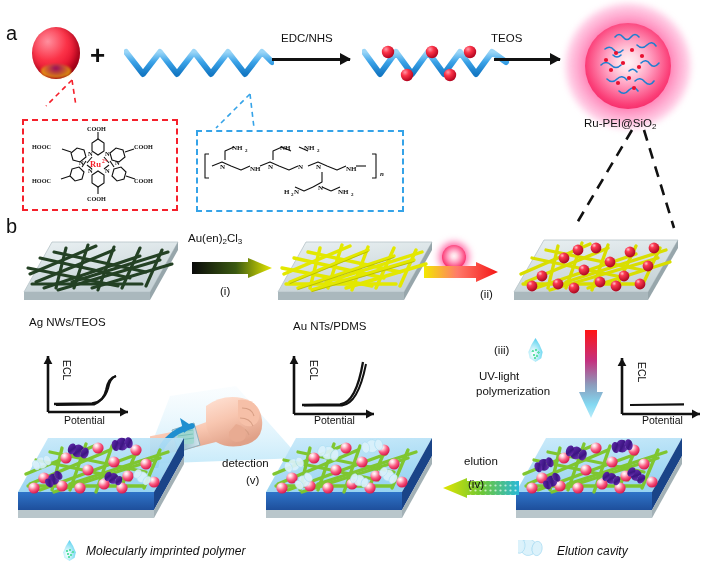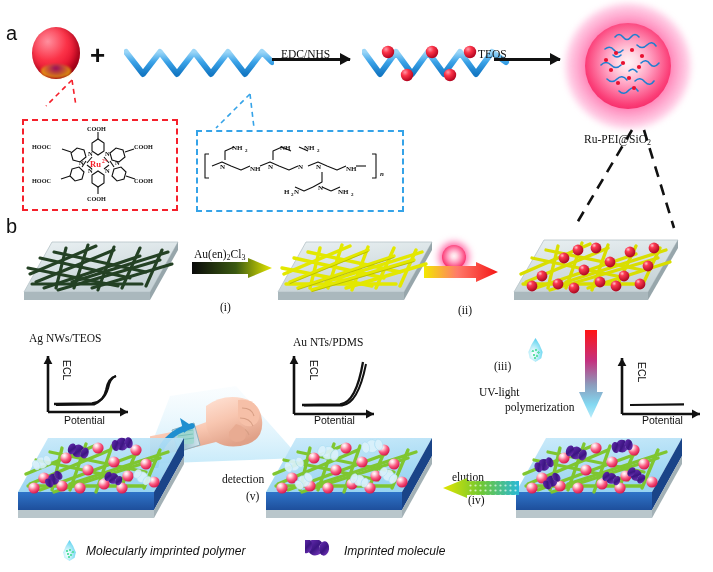--- a/index.html
+++ b/index.html
@@ -18,22 +18,21 @@
   .abs { position: absolute; }
   .panel-letter {
     font-size: 20px;
     color: #111;
     font-family: "Liberation Sans", sans-serif;
   }
   .lbl {
     font-size: 11.5px;
     color: #111;
     white-space: nowrap;
-    font-family: Liberation Serif, serif;
-    margin-top: 16px;
+    font-family: Liberation Sans, sans-serif;
   }
   .lbl-c { text-align: left; }
   .sub { font-size: 8px; vertical-align: -2px; }
 
   
   .ru-sphere {
     border-radius: 50%;
     background: radial-gradient(circle at 33% 28%, #ff8f9e 0%, #fb3348 38%, #e00726 72%, #9e0316 100%);
     box-shadow: inset -3px -4px 7px rgba(90,0,12,.55);
   }
@@ -180,21 +179,21 @@
       </radialGradient>
     </defs>
     <polyline points="2,12 18,34 34,12 50,34 66,12 82,34 98,12 114,34 130,12 144,22" fill="none" stroke="url(#zigGrad2)" stroke-width="6" stroke-linecap="round" stroke-linejoin="round"></polyline>
     <circle cx="26" cy="12" r="6.2" fill="url(#beadGrad)"></circle>
     <circle cx="45" cy="35" r="6.2" fill="url(#beadGrad)"></circle>
     <circle cx="70" cy="12" r="6.2" fill="url(#beadGrad)"></circle>
     <circle cx="88" cy="35" r="6.2" fill="url(#beadGrad)"></circle>
     <circle cx="108" cy="12" r="6.2" fill="url(#beadGrad)"></circle>
   </svg>
 
-  <div class="abs lbl" style="left:478px; top:32px;">TEOS</div>
+  <div class="abs lbl" style="left:491px; top:32px;">TEOS</div>
   <div class="abs arrow-black" style="left:494px; top:58px; width:66px;"></div>
 
   <div class="glow-wrap" style="left:565px; top:3px; width:126px; height:126px;">
     <div class="glow-halo"></div>
     <div class="glow-core" style="left:20px; top:20px; width:86px; height:86px;"></div>
     <svg style="position:absolute; left:20px; top:20px;" width="86" height="86">
       <g fill="none" stroke="#1e7fd0" stroke-width="1.6" stroke-linecap="round">
         <path d="M30 14 q4 -5 8 0 q4 5 8 0 q4 -5 8 0"></path>
         <path d="M20 26 q5 -4 9 1 q4 5 9 0"></path>
         <path d="M52 22 q5 5 10 0 q5 -5 9 1"></path>
@@ -365,21 +364,21 @@
         <line x1="32" y1="14" x2="124" y2="34"></line>
         <line x1="10" y1="46" x2="120" y2="46"></line>
         <line x1="50" y1="44" x2="146" y2="14"></line>
         <line x1="70" y1="50" x2="150" y2="26"></line>
         <line x1="6" y1="30" x2="96" y2="48"></line>
       </g>
     </svg>
   </div>
   <div class="abs lbl" style="left:29px; top:316px;">Ag NWs/TEOS</div>
 
-  <div class="abs lbl" style="left:194px; top:232px;">
+  <div class="abs lbl" style="left:188px; top:232px;">
     <span>Au(en)</span><span class="sub">2</span><span>Cl</span><span class="sub">3</span>
   </div>
   <svg class="abs" style="left:192px; top:258px;" width="82" height="22">
     <defs>
       <linearGradient id="gi" x1="0" y1="0" x2="1" y2="0">
         <stop offset="0%" stop-color="#0a0a0a"></stop>
         <stop offset="55%" stop-color="#3b5a12"></stop>
         <stop offset="100%" stop-color="#e6e800"></stop>
       </linearGradient>
     </defs>
@@ -425,21 +424,21 @@
   <svg class="abs" style="left:424px; top:262px;" width="76" height="22">
     <defs>
       <linearGradient id="gii" x1="0" y1="0" x2="1" y2="0">
         <stop offset="0%" stop-color="#f3e800"></stop>
         <stop offset="45%" stop-color="#ff7a6a"></stop>
         <stop offset="100%" stop-color="#f41616"></stop>
       </linearGradient>
     </defs>
     <polygon points="0,4 52,4 52,0 74,10 52,20 52,16 0,16" fill="url(#gii)"></polygon>
   </svg>
-  <div class="abs lbl" style="left:458px; top:288px;">(ii)</div>
+  <div class="abs lbl" style="left:480px; top:288px;">(ii)</div>
 
   <div class="slab" style="left:512px; top:236px;">
     <svg width="170" height="78">
       <polygon points="32,4 166,4 136,56 2,56" fill="url(#pdmsG)" stroke="#b6c3c8" stroke-width="0.8"></polygon>
       <polygon points="2,56 136,56 136,64 2,64" fill="#aab8bd"></polygon>
       <polygon points="136,56 166,4 166,12 136,64" fill="#97a6ab"></polygon>
       <g stroke="#d9de00" stroke-width="3.3" stroke-linecap="round">
         <line x1="14" y1="46" x2="96" y2="12"></line>
         <line x1="24" y1="52" x2="124" y2="18"></line>
         <line x1="9" y1="38" x2="78" y2="8"></line>
@@ -482,21 +481,21 @@
       </g>
     </svg>
   </div>
 
   <div class="abs lbl" style="left:494px; top:344px;">(iii)</div>
   <div class="abs droplet" style="left:527px; top:338px; width:17px; height:24px;">
     <div class="d-body"></div>
     <div class="d-dots"></div>
   </div>
   <div class="abs lbl lbl-c" style="left:479px; top:370px; width:110px;">UV-light</div>
-  <div class="abs lbl lbl-c" style="left:505px; top:385px; width:110px;">polymerization</div>
+  <div class="abs lbl lbl-c" style="left:476px; top:385px; width:110px;">polymerization</div>
 
   <svg class="abs" style="left:578px; top:330px;" width="26" height="90">
     <defs>
       <linearGradient id="uvG" x1="0" y1="0" x2="0" y2="1">
         <stop offset="0%" stop-color="#ff1414"></stop>
         <stop offset="35%" stop-color="#c4317f"></stop>
         <stop offset="62%" stop-color="#8c9bbb"></stop>
         <stop offset="85%" stop-color="#83d9f2"></stop>
         <stop offset="100%" stop-color="#b9ecfa"></stop>
       </linearGradient>
@@ -687,21 +686,21 @@
         </g>
         <g transform="translate(96,44) rotate(22) scale(0.48)">
           <path d="M0 0 q8 -10 18 -2 q-6 8 0 16 q-10 8 -18 -2 q6 -6 0 -12 Z"></path>
           <ellipse cx="-2" cy="6" rx="7" ry="10"></ellipse>
             <ellipse cx="22" cy="6" rx="7" ry="10"></ellipse>
         </g>
       </g>
     </svg>
   </div>
 
-  <div class="abs lbl" style="left:452px; top:455px;">elution</div>
+  <div class="abs lbl" style="left:464px; top:455px;">elution</div>
   <svg class="abs" style="left:443px; top:478px;" width="76" height="20">
     <defs>
       <linearGradient id="giv" x1="1" y1="0" x2="0" y2="0">
         <stop offset="0%" stop-color="#29b8d8"></stop>
         <stop offset="50%" stop-color="#6fc832"></stop>
         <stop offset="100%" stop-color="#e2e400"></stop>
       </linearGradient>
       <pattern id="dotP" width="5" height="5" patternUnits="userSpaceOnUse">
         <circle cx="2.5" cy="2.5" r="1.1" fill="#ffffff" opacity="0.65"></circle>
       </pattern>
@@ -862,27 +861,27 @@
   </div>
 
   <div class="legend-row" style="left:62px; top:540px;">
     <div class="droplet">
       <div class="d-body"></div>
       <div class="d-dots"></div>
     </div>
     <span class="legend-text">Molecularly imprinted polymer</span>
   </div>
 
-  <div class="legend-row" style="left:305px; top:540px;">
+
+  <div class="legend-row" style="left:518px; top:540px;">
     <svg width="30" height="22">
-      <g fill="url(#impG)">
+      <g fill="#daf1fb" fill-opacity="0.95" stroke="#a9dcf2" stroke-width="1">
         <g transform="translate(4,2) rotate(8) scale(0.72)">
           <path d="M0 0 q8 -10 18 -2 q-6 8 0 16 q-10 8 -18 -2 q6 -6 0 -12 Z"></path>
           <ellipse cx="-2" cy="6" rx="7" ry="10"></ellipse>
             <ellipse cx="22" cy="6" rx="7" ry="10"></ellipse>
         </g>
       </g>
     </svg>
-    <span class="legend-text">Imprinted molecule</span>
-  </div>
-
+    <span class="legend-text">Elution cavity</span>
+  </div>
 
 </div>
 
 </body></html>

